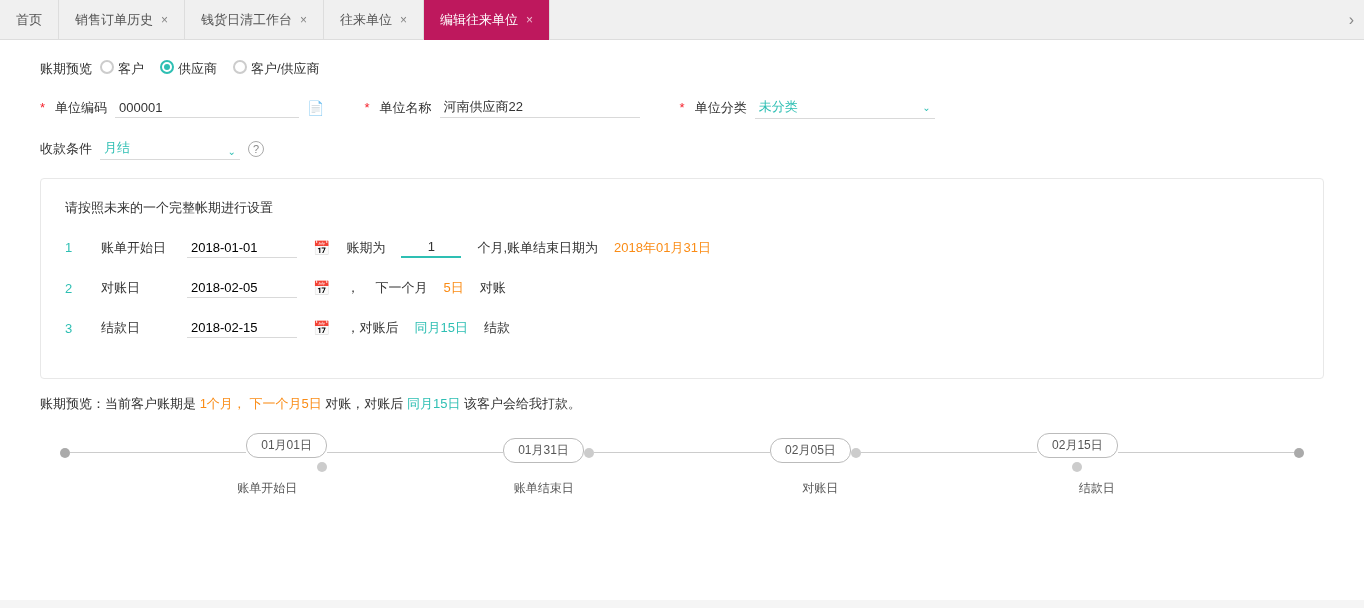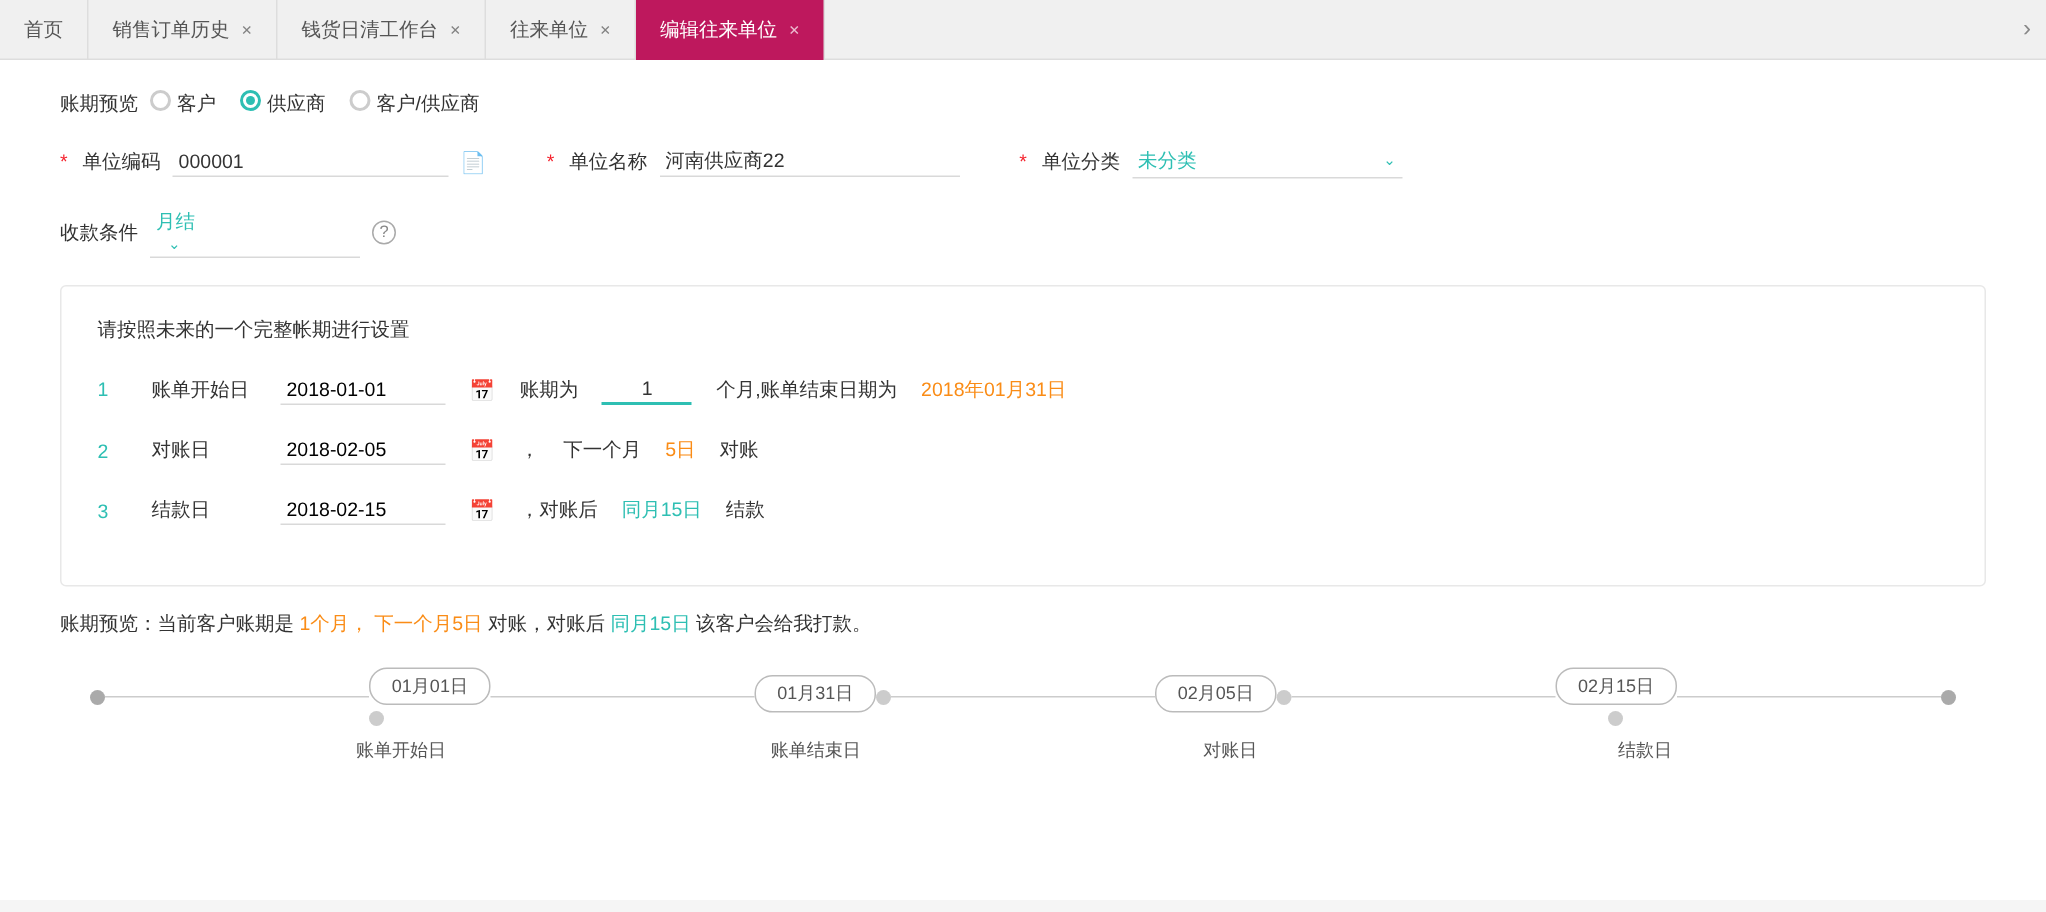--- a/index.html
+++ b/index.html
@@ -122,26 +122,25 @@
     }
 
     .calendar-icon {
       color: #2ebfb3;
       cursor: pointer;
       font-size: 14px;
     }
 
     .select-field {
       display: flex;
-      align-items: flex-start;
+      align-items: flex-end;
       border-bottom: 1px solid #d9d9d9;
       padding: 2px 4px;
       min-width: 120px;
       cursor: pointer;
-      flex-direction: column;
     }
     .select-value {
       color: #2ebfb3;
       flex: 1;
     }
     .chevron-icon {
       color: #2ebfb3;
       font-size: 10px;
       margin-left: 8px;
     }
@@ -365,21 +364,21 @@
 
   <div style="position:relative; padding: 0 20px; margin-top:10px;">
     <div style="display:flex; align-items:center; width:100%;">
 
       <div style="display:flex;flex-direction:column;align-items:center;">
         <div style="width:10px;height:10px;border-radius:50%;background:#aaa;flex-shrink:0;"></div>
       </div>
 
       <div style="flex:1;height:1px;background:#ccc;"></div>
 
-      <div style="display:flex;flex-direction:column;align-items:flex-start;">
+      <div style="display:flex;flex-direction:column;align-items:flex-end;">
         <div style="border:1px solid #bbb;border-radius:12px;padding:3px 14px;font-size:12px;color:#555;background:#fff;white-space:nowrap;margin-bottom:4px;">01月01日</div>
         <div style="width:10px;height:10px;border-radius:50%;background:#ccc;flex-shrink:0;"></div>
       </div>
 
       <div style="flex:1;height:1px;background:#ccc;"></div>
 
       <div style="display:flex;flex-direction:row;align-items:center;">
         <div style="border:1px solid #bbb;border-radius:12px;padding:3px 14px;font-size:12px;color:#555;background:#fff;white-space:nowrap;margin-bottom:4px;">01月31日</div>
         <div style="width:10px;height:10px;border-radius:50%;background:#ccc;flex-shrink:0;"></div>
       </div>

